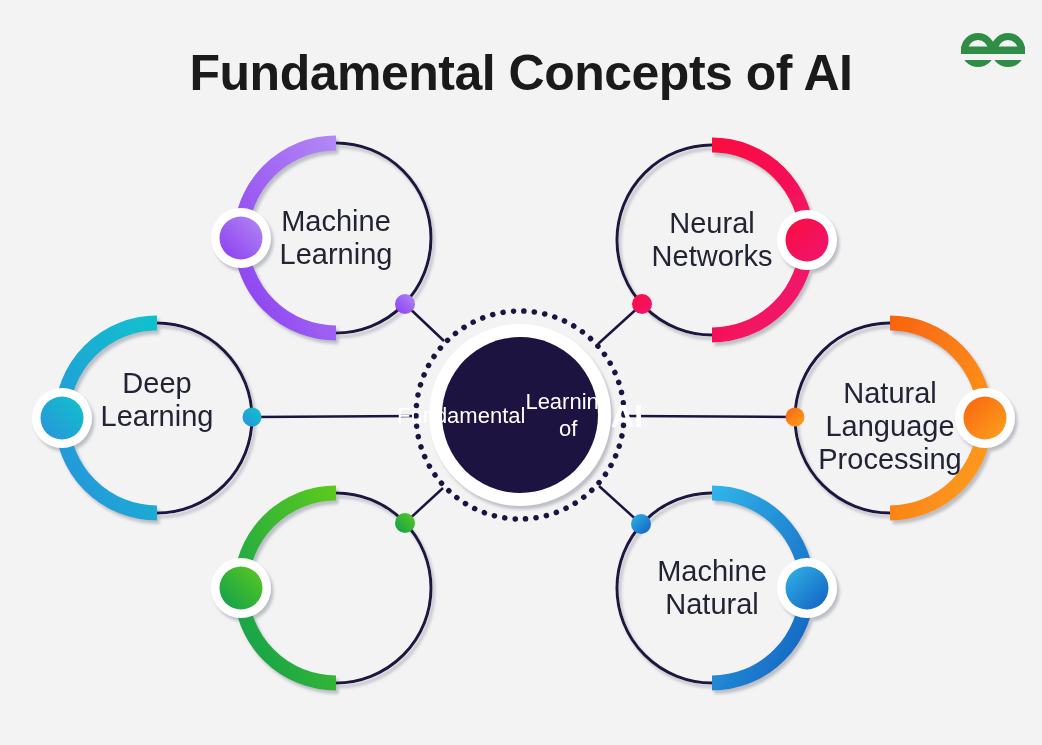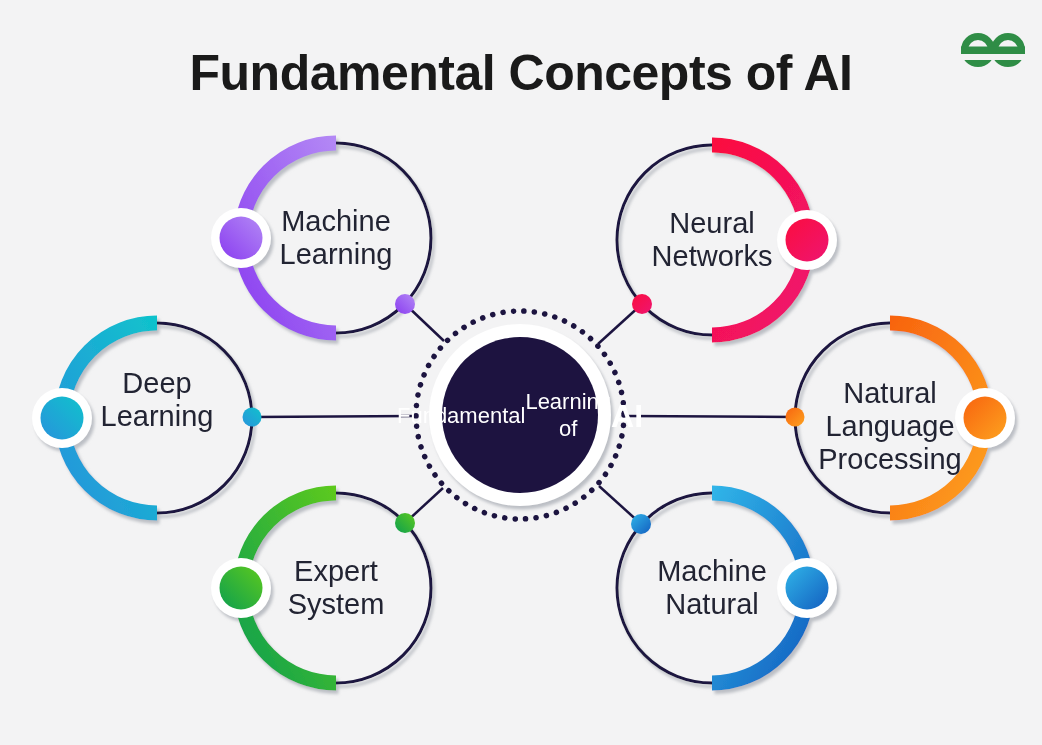--- a/index.html
+++ b/index.html
@@ -171,24 +171,20 @@
   </div>
   <div class="node-label nl-dl">
     <span>Deep</span>
     <span>Learning</span>
   </div>
   <div class="node-label nl-nlp">
     <span>Natural</span>
     <span>Language</span>
     <span>Processing</span>
   </div>
-  <div class="node-label nl-es">
-    <span>Expert</span>
-    <span>System</span>
-  </div>
   <div class="node-label nl-cv">
     <span>Machine</span>
     <span>Natural</span>
   </div>
 
   <div class="center-label">
     <span>Fundamental</span>
     <span>Learning of</span>
     <span class="big">AI</span>
   </div>

